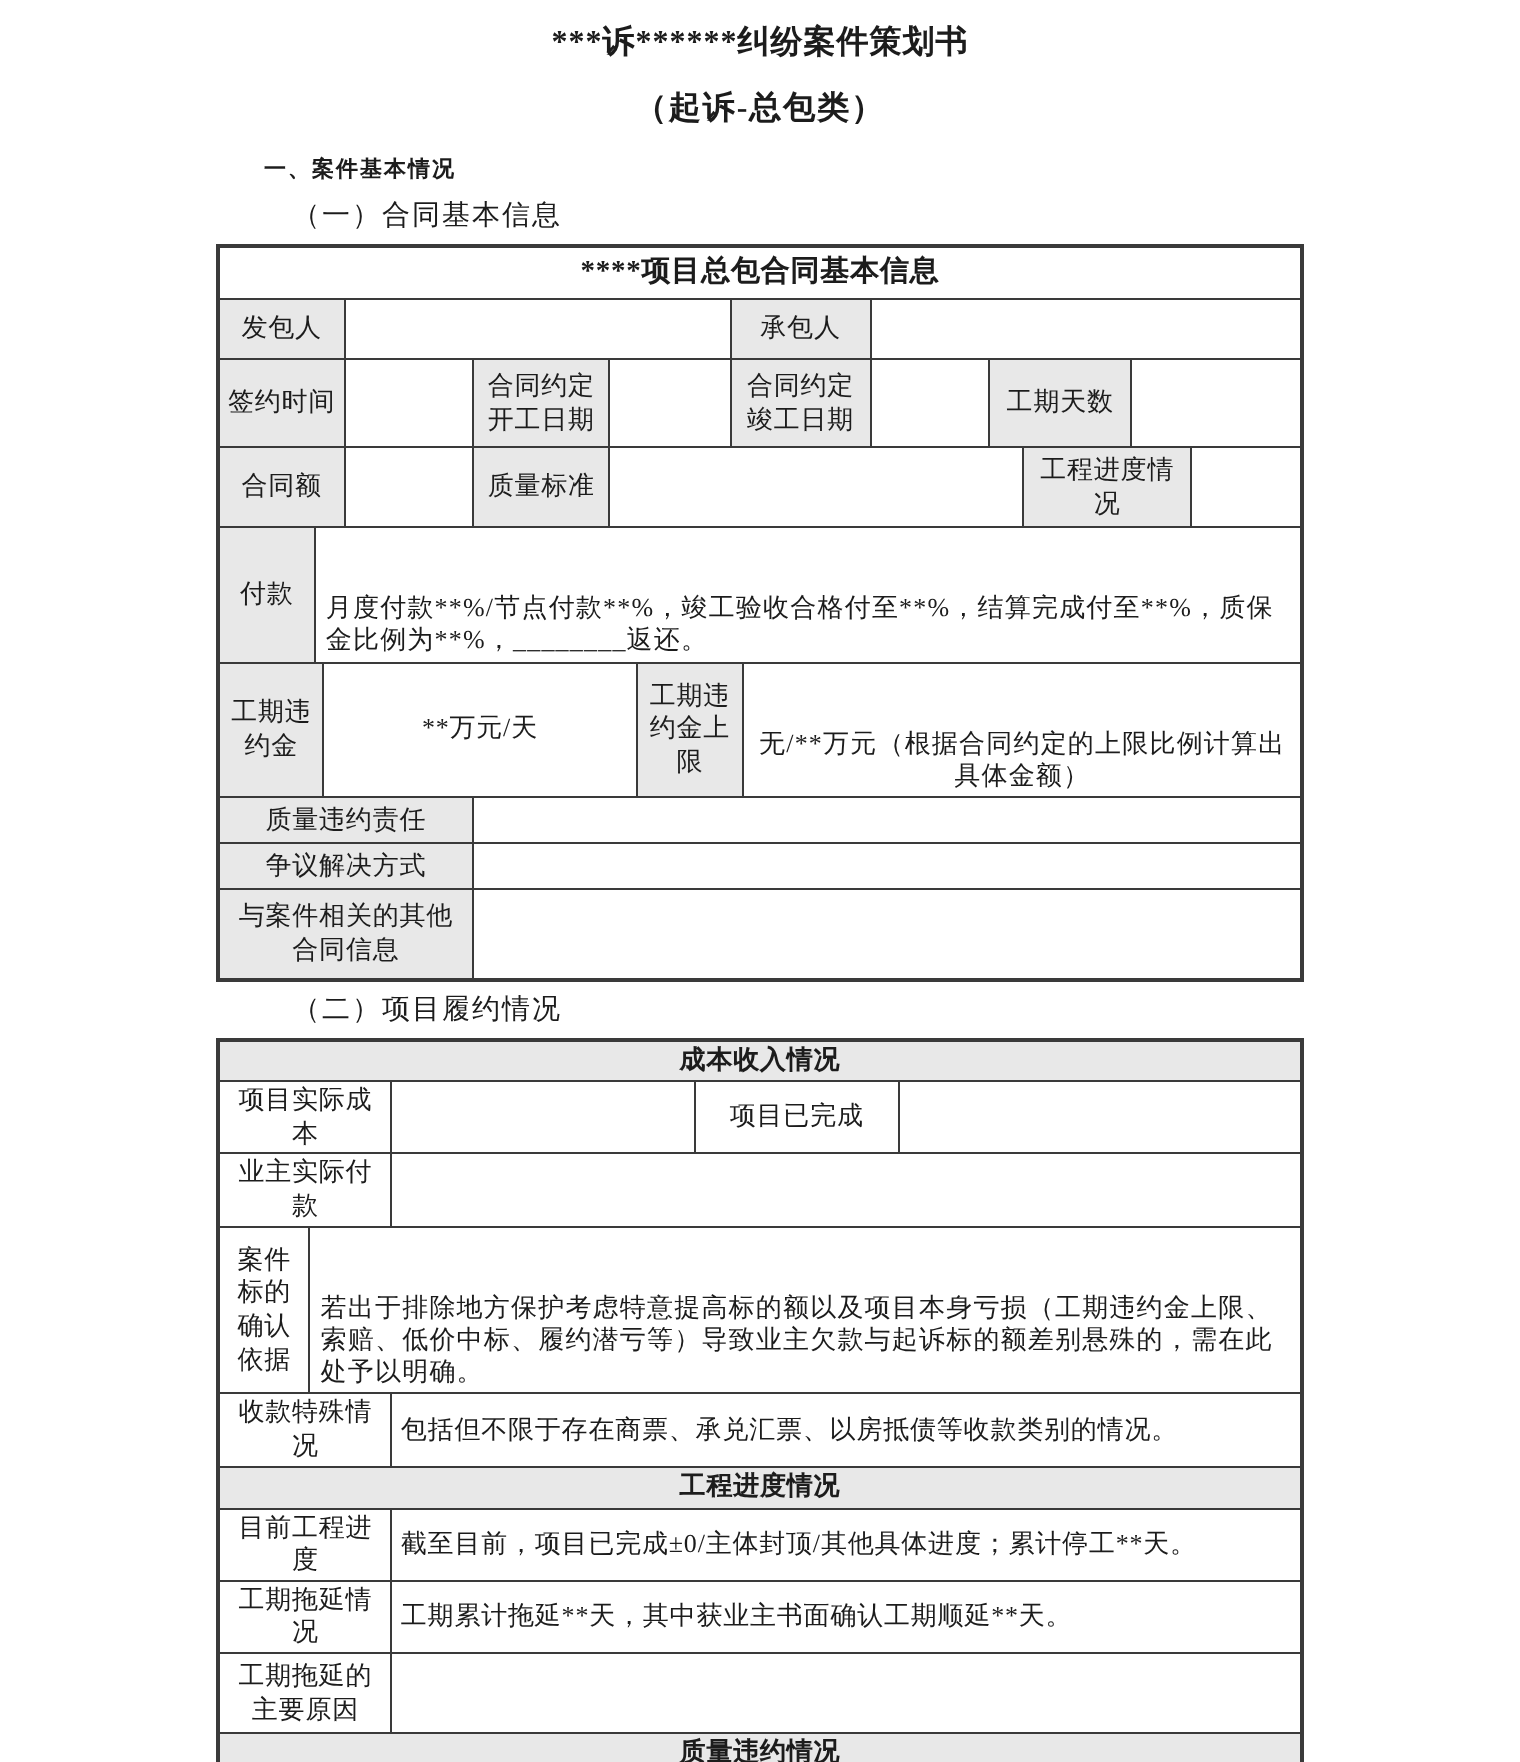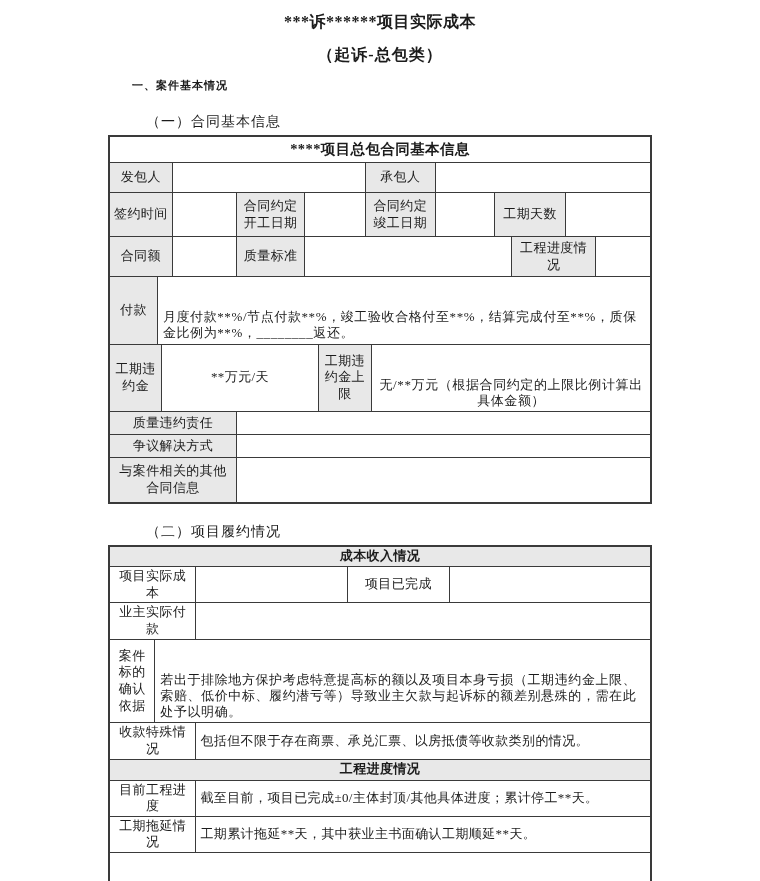--- a/index.html
+++ b/index.html
@@ -4,21 +4,21 @@
 <style>
   html,body{margin:0;padding:0;background:#fff;}
   .page{
     width:760px;height:881px;background:#ffffff;overflow:hidden;
     font-family:"Liberation Serif","DejaVu Serif",serif;color:#1c1c1c;
     box-sizing:border-box;padding-top:12px;position:relative;
   }
   .doc-title{text-align:center;font-weight:bold;font-size:16px;line-height:20px;letter-spacing:.5px;}
   .doc-subtitle{text-align:center;font-weight:bold;font-size:16px;line-height:20px;margin-top:13px;letter-spacing:1px;}
   .h1{font-weight:bold;font-size:11px;line-height:18px;margin:11px 0 0 132px;letter-spacing:1px;}
-  .h2{font-size:14px;line-height:17px;margin:19px 0 5px 146px;letter-spacing:1px;}
+  .h2{font-size:14px;line-height:17px;margin:6px 0 5px 146px;letter-spacing:1px;}
   .tbl{margin-left:108px;width:544px;border:2px solid #3a3a3a;box-sizing:border-box;}
   .trow{display:flex;align-items:stretch;}
   .cell{
     box-sizing:border-box;border-right:1px solid #3a3a3a;border-bottom:1px solid #3a3a3a;
     display:flex;align-items:center;justify-content:flex-start;
     padding:1px 4px;font-size:13px;line-height:1.28;min-width:0;letter-spacing:.4px;
   }
   .cell:last-child{border-right:none;}
   .trow:last-child > .cell{border-bottom:none;}
   .ctr{justify-content:center;text-align:center;}
@@ -26,21 +26,21 @@
   .hdr{font-weight:bold;}
   .t1hdr{font-size:14.5px;}
   .para{letter-spacing:.6px;line-height:1.25;padding:2px 5px;margin-top:30px;}
   .fill{flex:1 1 auto;}
 </style>
 </head>
 <body>
 
 <div class="page">
 
-  <div class="doc-title">***诉******项目实际成本</div>
+  <div class="doc-title">***诉******纠纷案件策划书</div>
   <div class="doc-subtitle">（起诉-总包类）</div>
   <div class="h1">一、案件基本情况</div>
   <div class="h2">（一）合同基本信息</div>
 
   <div class="tbl">
     <div class="trow" style="min-height:26px">
       <div class="cell ctr hdr t1hdr fill">****项目总包合同基本信息</div>
     </div>
     <div class="trow" style="min-height:30px">
       <div class="cell ctr g" style="width:11.6%">发包人</div>
@@ -119,20 +119,21 @@
     </div>
     <div class="trow" style="min-height:21px">
       <div class="cell ctr" style="width:16%">目前工程进度</div>
       <div class="cell fill">截至目前，项目已完成±0/主体封顶/其他具体进度；累计停工**天。</div>
     </div>
     <div class="trow" style="min-height:20px">
       <div class="cell ctr" style="width:16%">工期拖延情况</div>
       <div class="cell fill">工期累计拖延**天，其中获业主书面确认工期顺延**天。</div>
     </div>
     <div class="trow" style="min-height:40px">
+      <div class="cell ctr" style="width:16%">工期拖延的主要原因</div>
       <div class="cell fill"></div>
     </div>
     <div class="trow" style="min-height:20px">
       <div class="cell ctr hdr g fill">质量违约情况</div>
     </div>
     <div class="trow" style="min-height:23px">
       <div class="cell fill">简述质量违约的情况。</div>
     </div>
 
   </div>

